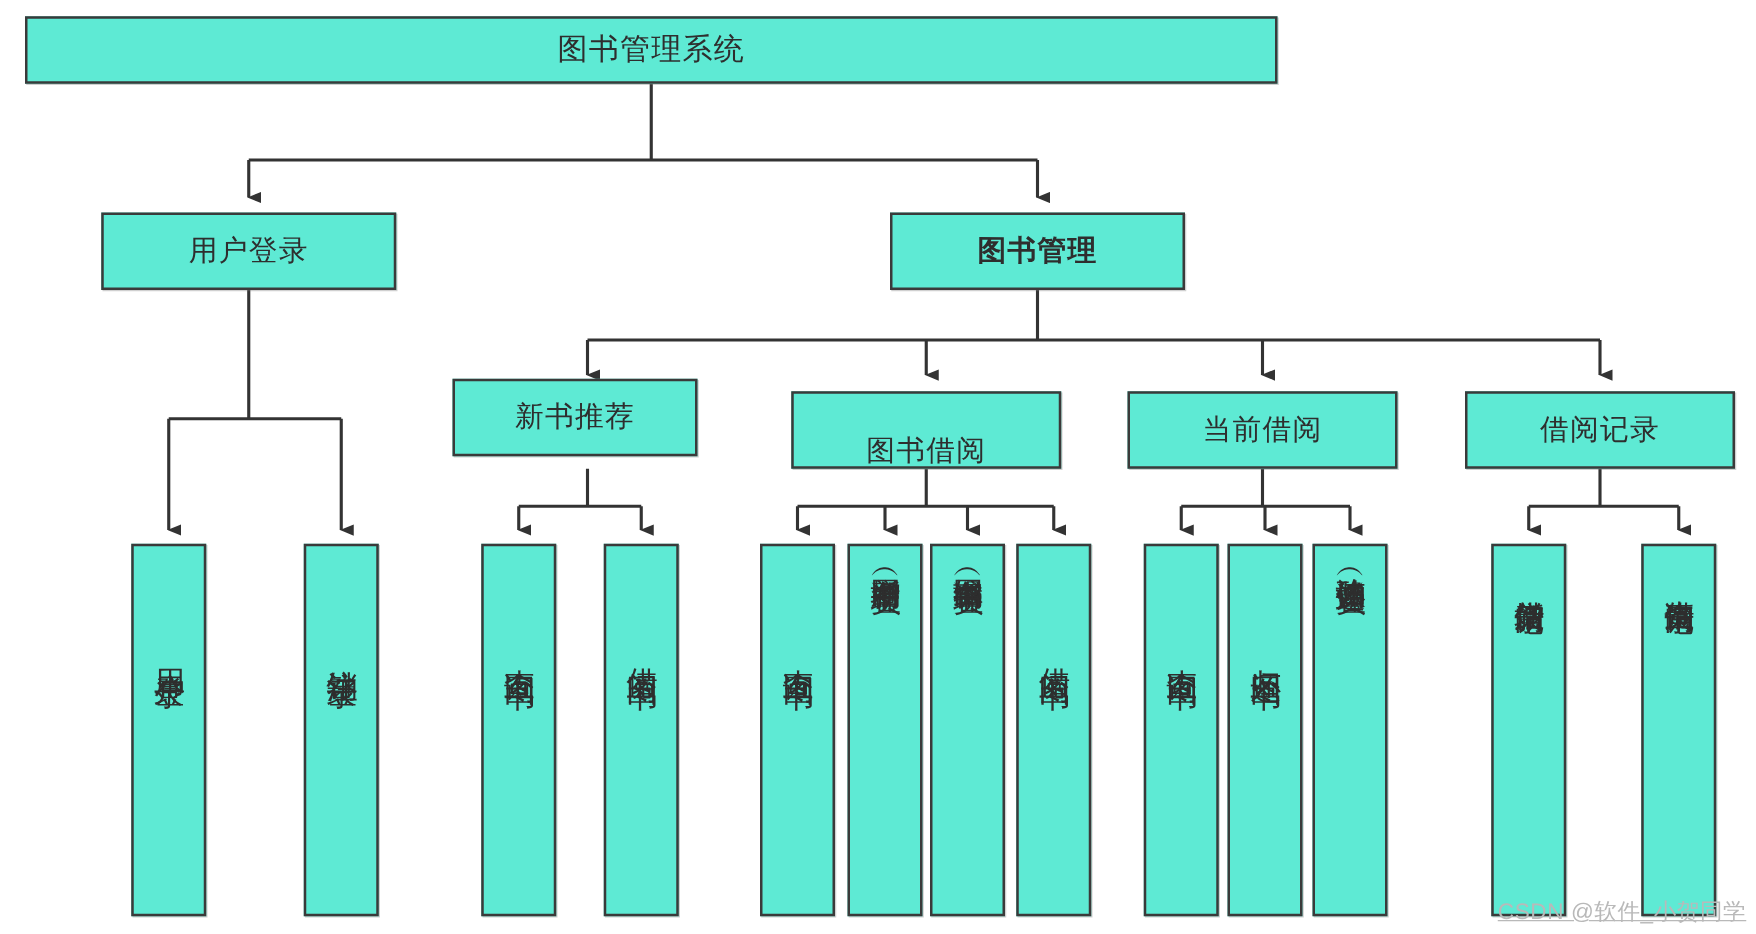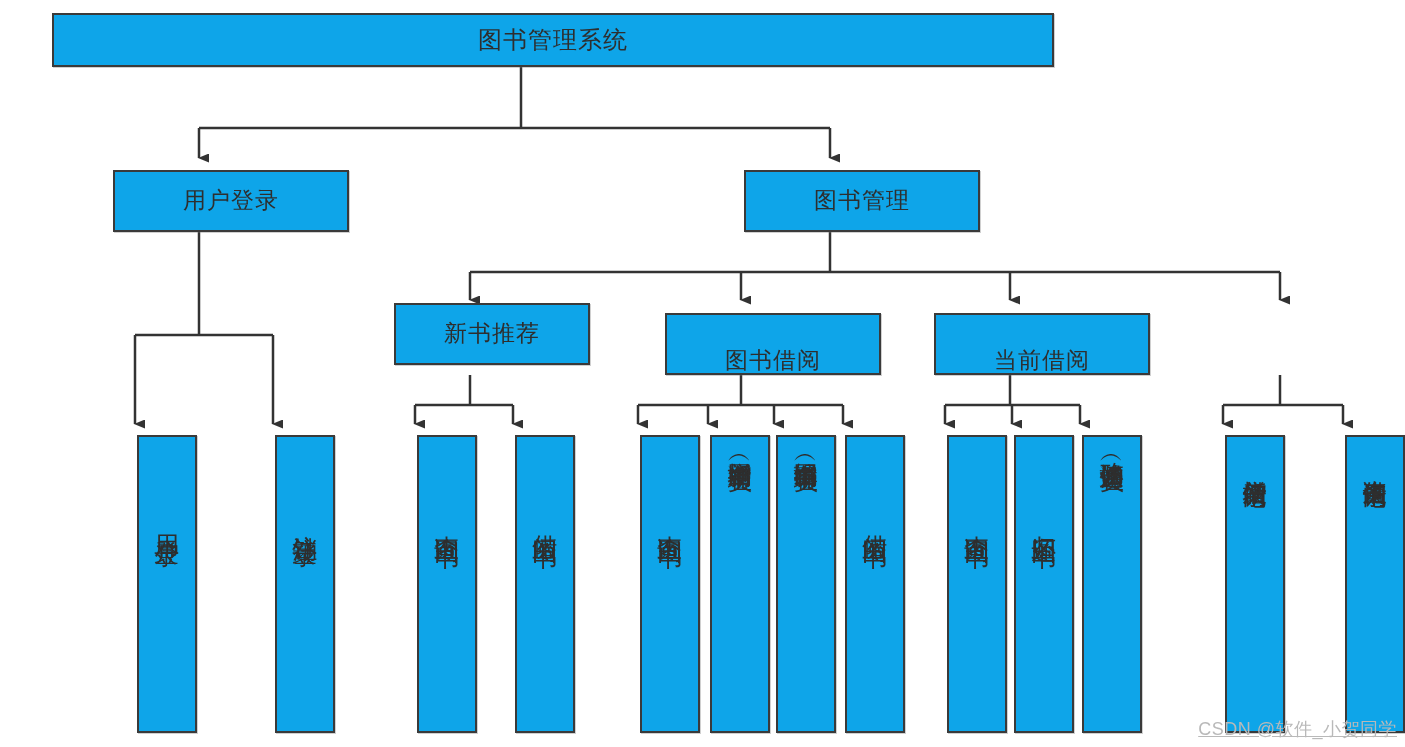--- a/index.html
+++ b/index.html
@@ -23,27 +23,26 @@
     left: 0;
     top: 0;
     width: 1405px;
     height: 747px;
     pointer-events: none;
   }
   .node {
     position: absolute;
     box-sizing: border-box;
     border: 2.5px solid #3a3a3a;
-    background: #0ea5e9;
+    background: #5eead4;
     display: flex;
     align-items: center;
     justify-content: center;
     color: #2f2f2f;
     box-shadow: 1px 1px 0 rgba(120,120,120,0.35);
-    margin-left: 32px;
   }
   .node-label {
     display: block;
     text-align: center;
     letter-spacing: 1px;
     color: #2e2e2e;
   }
   
   .node.horiz .node-label {
     font-size: 23px;
@@ -138,32 +137,35 @@
     </g>
   </svg>
 
   <div class="node horiz root" style="left:20px; top:13px; width:1002px; height:54px;">
     <span class="node-label">图书管理系统</span>
   </div>
 
   <div class="node horiz" style="left:81px; top:170px; width:236px; height:62px;">
     <span class="node-label">用户登录</span>
   </div>
-  <div class="node horiz" style="left:712px; top:170px; width:236px; height:62px;">
+  <div class="node horiz" style="left:712px; top:170px; width:236px; height:62px;font-weight:bold;">
     <span class="node-label">图书管理</span>
   </div>
 
   <div class="node horiz" style="left:362px; top:303px; width:196px; height:62px;justify-content:center;">
     <span class="node-label">新书推荐</span>
   </div>
   <div class="node horiz" style="left:633px; top:313px; width:216px; height:62px;align-items:flex-end;">
     <span class="node-label">图书借阅</span>
   </div>
-  <div class="node horiz" style="left:902px; top:313px; width:216px; height:62px;align-items:flex-end;">
+  <div class="node horiz" style="left:902px; top:313px; width:216px; height:62px;">
     <span class="node-label">当前借阅</span>
+  </div>
+  <div class="node horiz" style="left:1172px; top:313px; width:216px; height:62px;">
+    <span class="node-label">借阅记录</span>
   </div>
 
   <div class="node vert" style="left:105px; top:435px; width:60px; height:298px; padding-top:78px;">
     <span class="node-label">用户登录</span>
   </div>
   <div class="node vert" style="left:243px; top:435px; width:60px; height:298px; padding-top:78px;">
     <span class="node-label">注销登录</span>
   </div>
 
   <div class="node vert" style="left:385px; top:435px; width:60px; height:298px; padding-top:78px;">

